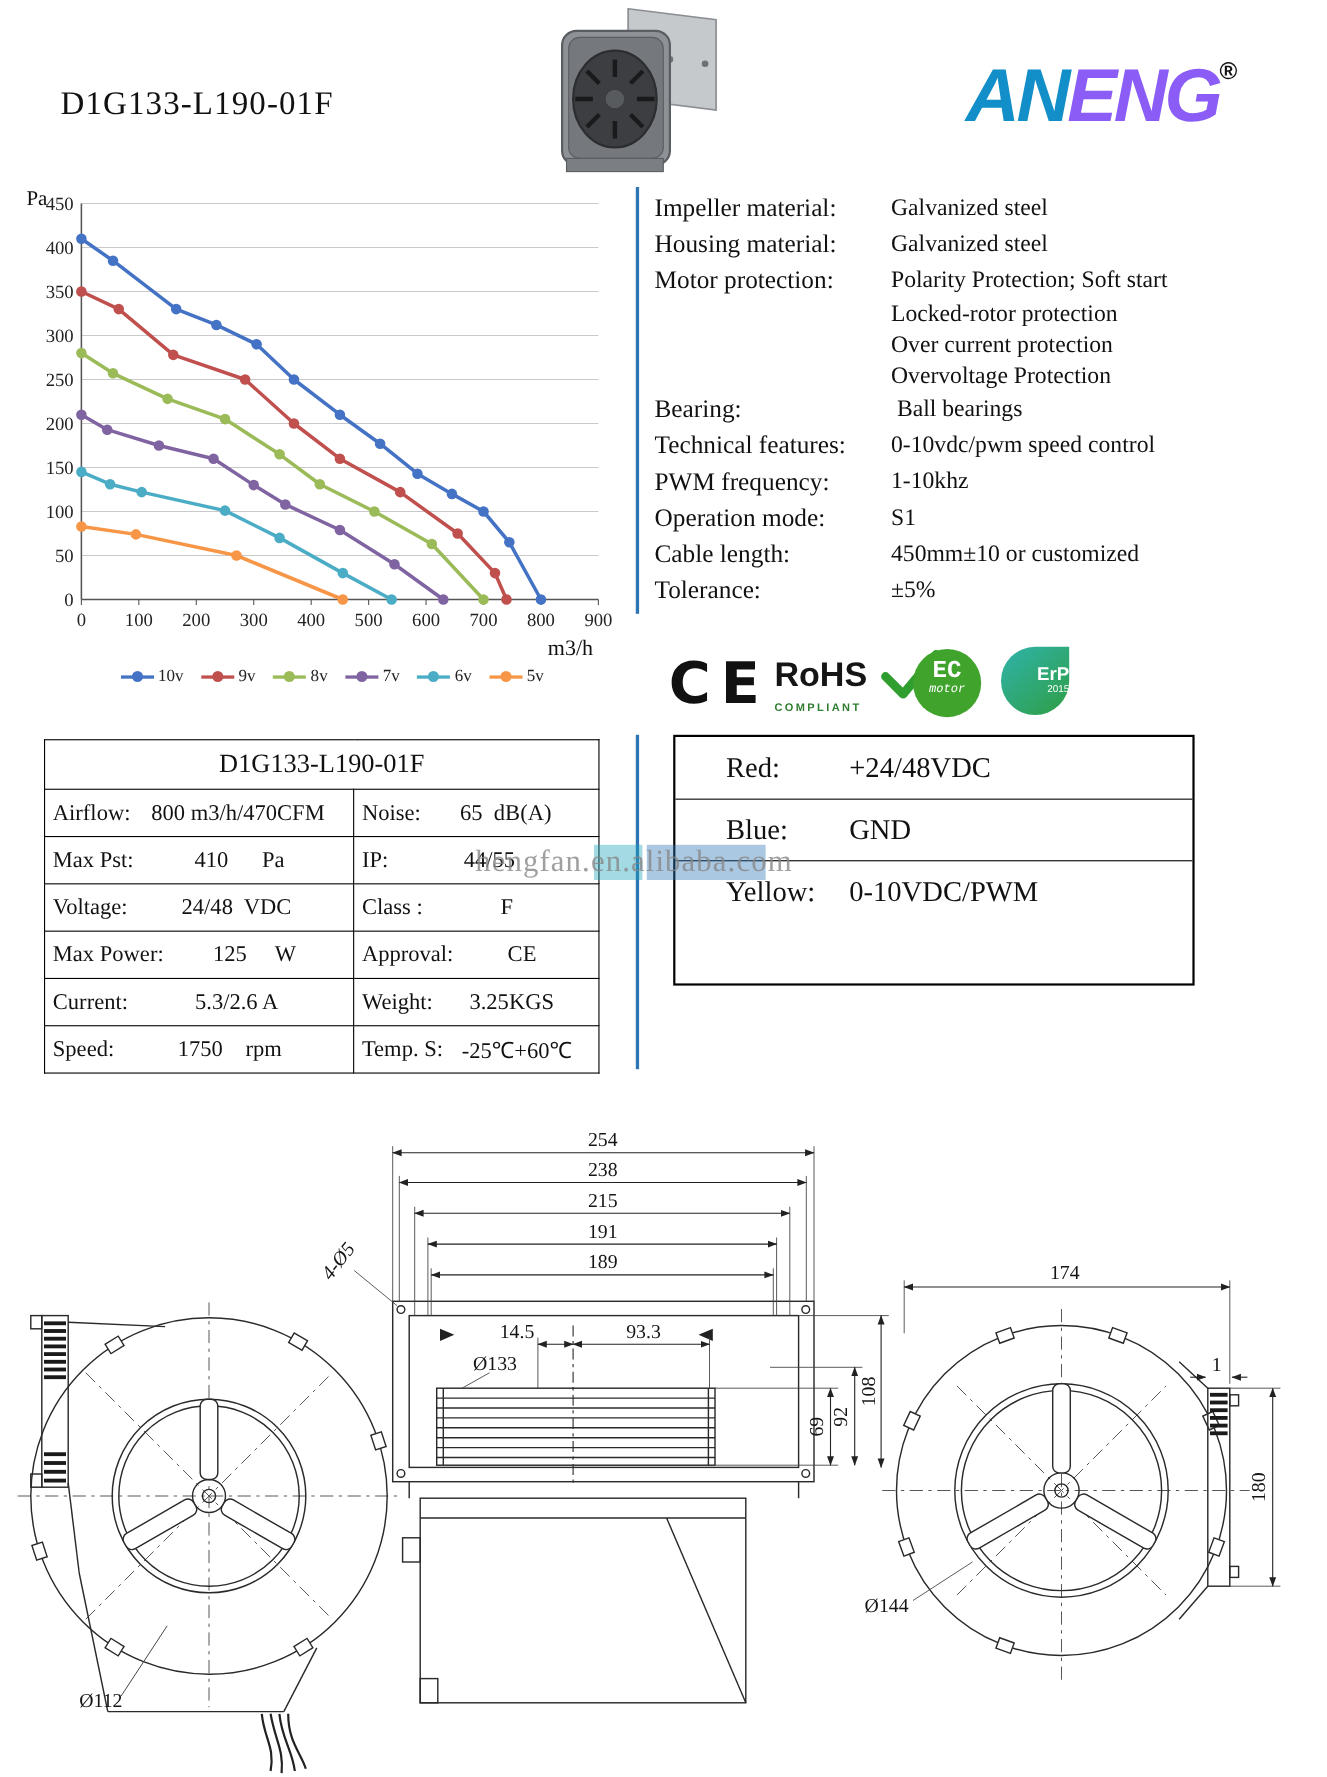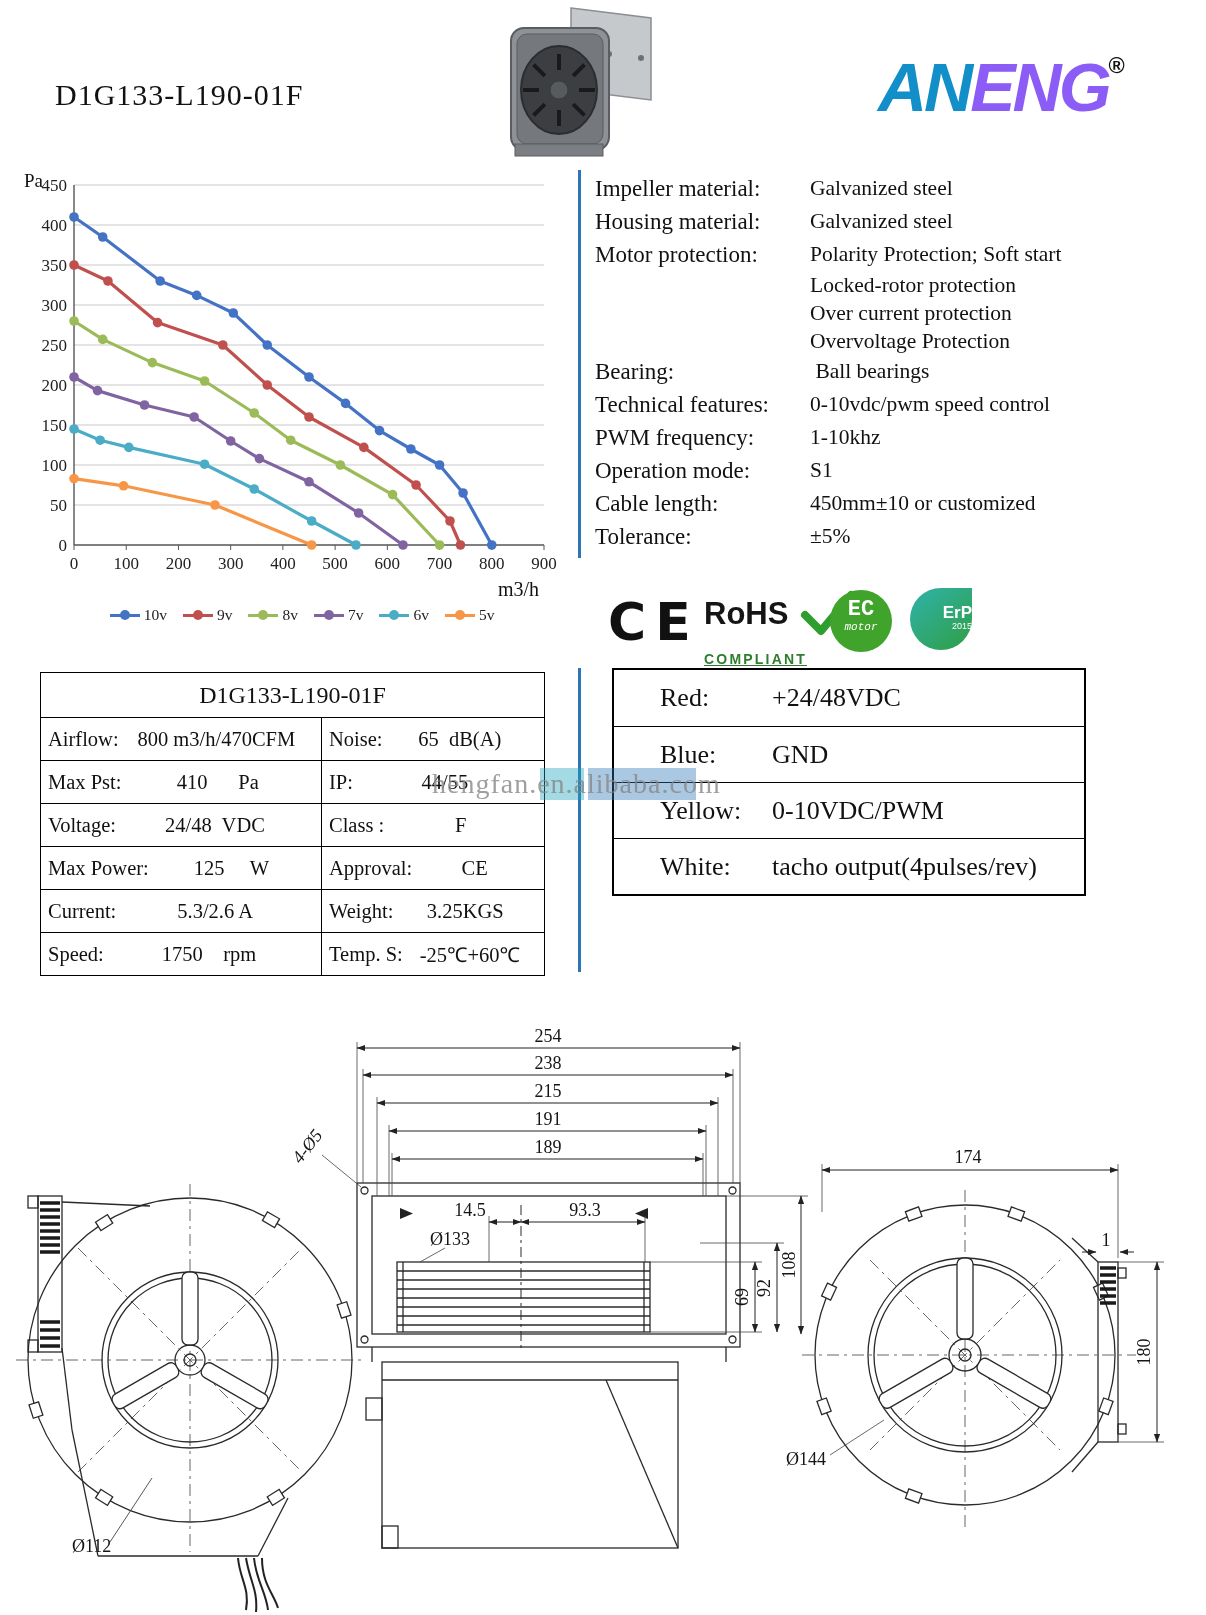--- a/index.html
+++ b/index.html
@@ -34,21 +34,21 @@
   .spec-row { display:flex; height:33px; align-items:center; }
   .spec-row.cont { height:28px; }
   .spec-label { display:inline-block; width:215px; font-size:23px; white-space:pre; flex:none; }
   .spec-value { font-size:21.5px; white-space:pre; }
 
   
   .ce { font-family:"DejaVu Sans", sans-serif; font-weight:bold; font-size:52px; letter-spacing:9px; }
   .rohs { position:absolute; width:112px; font-family:"Liberation Sans", sans-serif; }
   .rohs-title { font-weight:bold; font-size:31px; color:#151515; }
   .rohs-check { position:absolute; right:-40px; top:-6px; }
-  .rohs-sub { font-size:14px; letter-spacing:2.2px; color:#2f7d2f; font-weight:bold; margin-top:19px;text-decoration:underline; }
+  .rohs-sub { font-size:10px; letter-spacing:2.2px; color:#2f7d2f; font-weight:bold; margin-top:6px; }
   .ec { width:62px; height:62px; border-radius:50%; background:#3fa32c; color:#fff;
         text-align:center; font-family:Liberation Mono, monospace; }
   .ec-t { font-weight:bold; font-size:22px; padding-top:9px; line-height:22px; }
   .ec-s { font-size:11px; font-style:italic; }
   .erp { width:62px; height:62px; background:linear-gradient(140deg,#2fb3ab,#2f9e44);
          border-radius:50% 0 50% 50%; color:#fff; text-align:right;
          font-family:"Liberation Sans", sans-serif; }
   .erp-t { font-weight:bold; font-size:17px; padding-top:16px; line-height:17px; }
   .erp-y { font-size:9px; }
 
@@ -431,24 +431,20 @@
         <span class="wval">+24/48VDC</span>
       </div>
     <div class="wrow">
         <span class="wname">Blue:</span>
         <span class="wval">GND</span>
       </div>
     <div class="wrow">
         <span class="wname">Yellow:</span>
         <span class="wval">0-10VDC/PWM</span>
       </div>
-    <div class="wrow">
-        <span class="wname">White:</span>
-        <span class="wval">tacho output(4pulses/rev)</span>
-      </div>
   </div>
 
   <div class="wm-block" style="left:540px;top:768px;width:44px;height:32px;background:#19a3b8"></div>
   <div class="wm-block" style="left:588px;top:768px;width:108px;height:32px;background:#2e75b6"></div>
   <div class="abs wm" style="left:432px;top:768px">hengfan.en.alibaba.com</div>
 
   <svg class="abs" style="left:0;top:1020px" width="1206" height="595" viewBox="0 1020 1206 595">
     <defs>
       <marker id="arr" viewBox="0 0 10 10" refX="9" refY="5" markerWidth="9" markerHeight="9" orient="auto-start-reverse">
         <path d="M0,1.5 L9.5,5 L0,8.5 z" fill="#222"></path>

